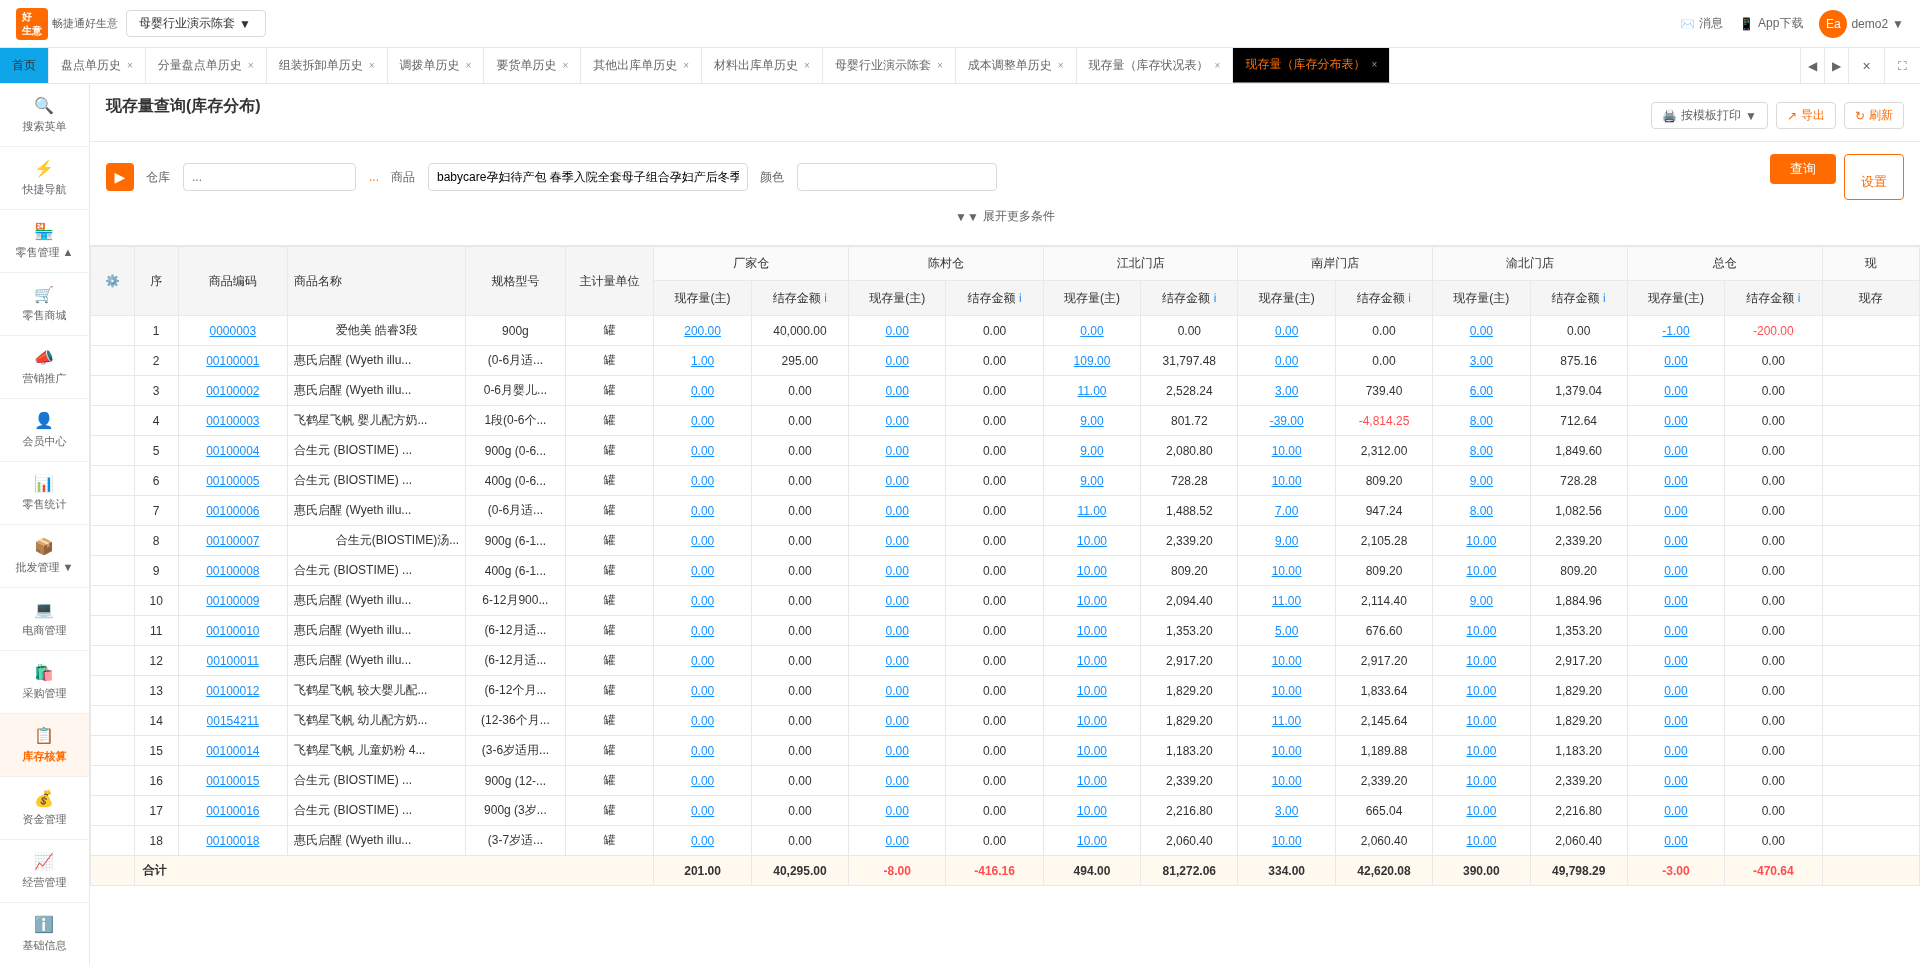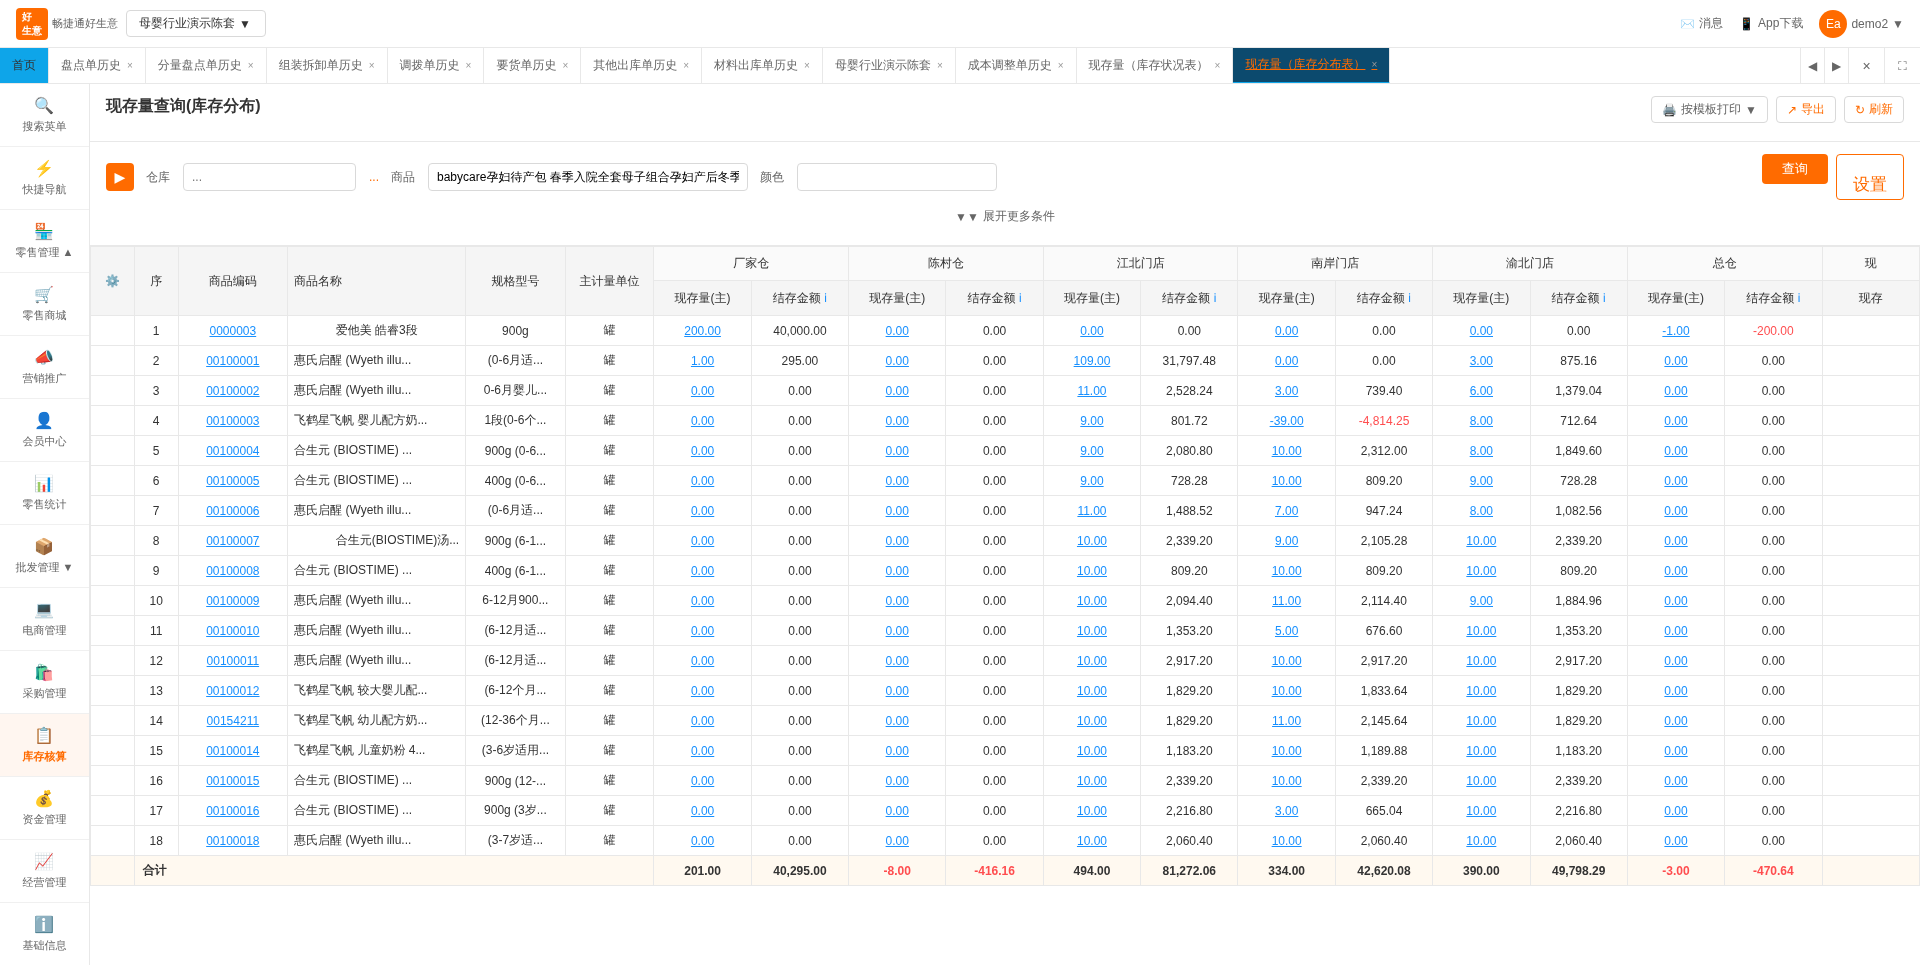--- a/index.html
+++ b/index.html
@@ -13,21 +13,21 @@
     .logo-text { font-size: 11px; color: #666; line-height: 1.2; }
     .industry-select { display: flex; align-items: center; gap: 4px; padding: 4px 12px; border: 1px solid #d9d9d9; border-radius: 4px; cursor: pointer; font-size: 12px; color: #333; min-width: 140px; }
     .top-bar-right { display: flex; align-items: center; gap: 16px; }
     .top-bar-btn { display: flex; align-items: center; gap: 4px; cursor: pointer; color: #666; font-size: 12px; }
     .avatar { width: 28px; height: 28px; border-radius: 50%; background: #ff6b00; display: flex; align-items: center; justify-content: center; color: #fff; font-size: 12px; }
     
     
     .nav-tabs { background: #fff; height: 36px; display: flex; align-items: center; border-bottom: 1px solid #e8e8e8; overflow: hidden; }
     .nav-tab { display: flex; align-items: center; gap: 4px; padding: 0 12px; height: 36px; border-right: 1px solid #e8e8e8; cursor: pointer; font-size: 12px; color: #666; white-space: nowrap; flex-shrink: 0; }
     .nav-tab.home { background: #0ea5e9; color: #333; font-weight: 500; }
-    .nav-tab.active { background: #0c4a6e; color: #ff6b00; border-bottom: 2px solid #0ea5e9; text-decoration: underline; }
+    .nav-tab.active { background: #000000; color: #ff6b00; border-bottom: 2px solid #737373; }
     .nav-tab .close-x { color: #999; font-size: 10px; margin-left: 2px; }
     .nav-arrows { display: flex; align-items: center; margin-left: auto; }
     .nav-arrow { width: 24px; height: 36px; display: flex; align-items: center; justify-content: center; cursor: pointer; border-left: 1px solid #e8e8e8; color: #666; }
     .nav-close-all { width: 36px; height: 36px; display: flex; align-items: center; justify-content: center; cursor: pointer; border-left: 1px solid #e8e8e8; color: #666; font-size: 14px; }
     .nav-expand { width: 36px; height: 36px; display: flex; align-items: center; justify-content: center; cursor: pointer; border-left: 1px solid #e8e8e8; color: #666; }
     
     
     .layout { display: flex; height: calc(965px - 84px); }
     
     
@@ -51,21 +51,21 @@
     
     .filter-area { background: #fff; padding: 12px 16px; border-bottom: 1px solid #e8e8e8; }
     .filter-row { display: flex; align-items: center; gap: 12px; margin-bottom: 8px; }
     .filter-item { display: flex; align-items: center; gap: 13px; }
     .filter-label { color: #666; white-space: nowrap; font-size: 12px; }
     .filter-input { border: 1px solid #d9d9d9; border-radius: 4px; padding: 4px 8px; font-size: 12px; height: 28px; min-width: 80px; outline: none; }
     .filter-input-wide { min-width: 320px; }
     .filter-input-color { min-width: 200px; }
     .filter-dots { color: #ff6b00; cursor: pointer; }
     .btn-search { background: #ff6b00; color: #fff; border: none; border-radius: 4px; padding: 5px 20px; cursor: pointer; font-size: 13px; height: 30px; }
-    .btn-setting { background: #fff; color: #ff6b00; border: 1px solid #ff6b00; border-radius: 4px; padding: 18px 16px; cursor: pointer; font-size: 17px; height: 46px; }
+    .btn-setting { background: #fff; color: #ff6b00; border: 1px solid #ff6b00; border-radius: 4px; padding: 18px 16px; cursor: pointer; font-size: 13px; height: 46px; }
     .expand-more { display: flex; align-items: center; gap: 4px; color: #666; cursor: pointer; font-size: 12px; }
     .filter-toggle { width: 28px; height: 28px; background: #ff6b00; border-radius: 4px; display: flex; align-items: center; justify-content: center; color: #fff; cursor: pointer; font-size: 14px; flex-shrink: 0; }
     
     
     .table-container { flex: 1; overflow: auto; background: #fff; margin: 0; }
     table { width: 100%; border-collapse: collapse; font-size: 12px; }
     thead th { background: #f5f5f5; border: 1px solid #e8e8e8; padding: 8px 6px; text-align: center; font-weight: 500; color: #333; white-space: nowrap; position: sticky; top: 0; z-index: 10; }
     thead th.group-header { background: #fafafa; }
     tbody td { border: 1px solid #e8e8e8; padding: 6px 6px; text-align: center; white-space: nowrap; }
     tbody tr.total-row { background: #fff9f0; font-weight: bold; }
@@ -224,21 +224,21 @@
     <div class="sidebar-item">
       <span class="icon">ℹ️</span>
       <span>基础信息</span>
     </div>
 
   </div>
 
   <div class="main">
 
     <div class="page-header">
-      <div style="display:flex; justify-content:space-between; align-items:flex-start; margin-bottom:12px;gap:16px;">
+      <div style="display:flex; justify-content:space-between; align-items:flex-end; margin-bottom:12px;gap:16px;">
         <span class="page-title">现存量查询(库存分布)</span>
         <div class="page-actions" style="float:none; margin-top:0;">
           <button class="btn-print">
             <span>🖨️</span>
             <span>按模板打印</span>
             <span>▼</span>
           </button>
           <button class="btn-export">
             <span>↗</span>
             <span>导出</span>

